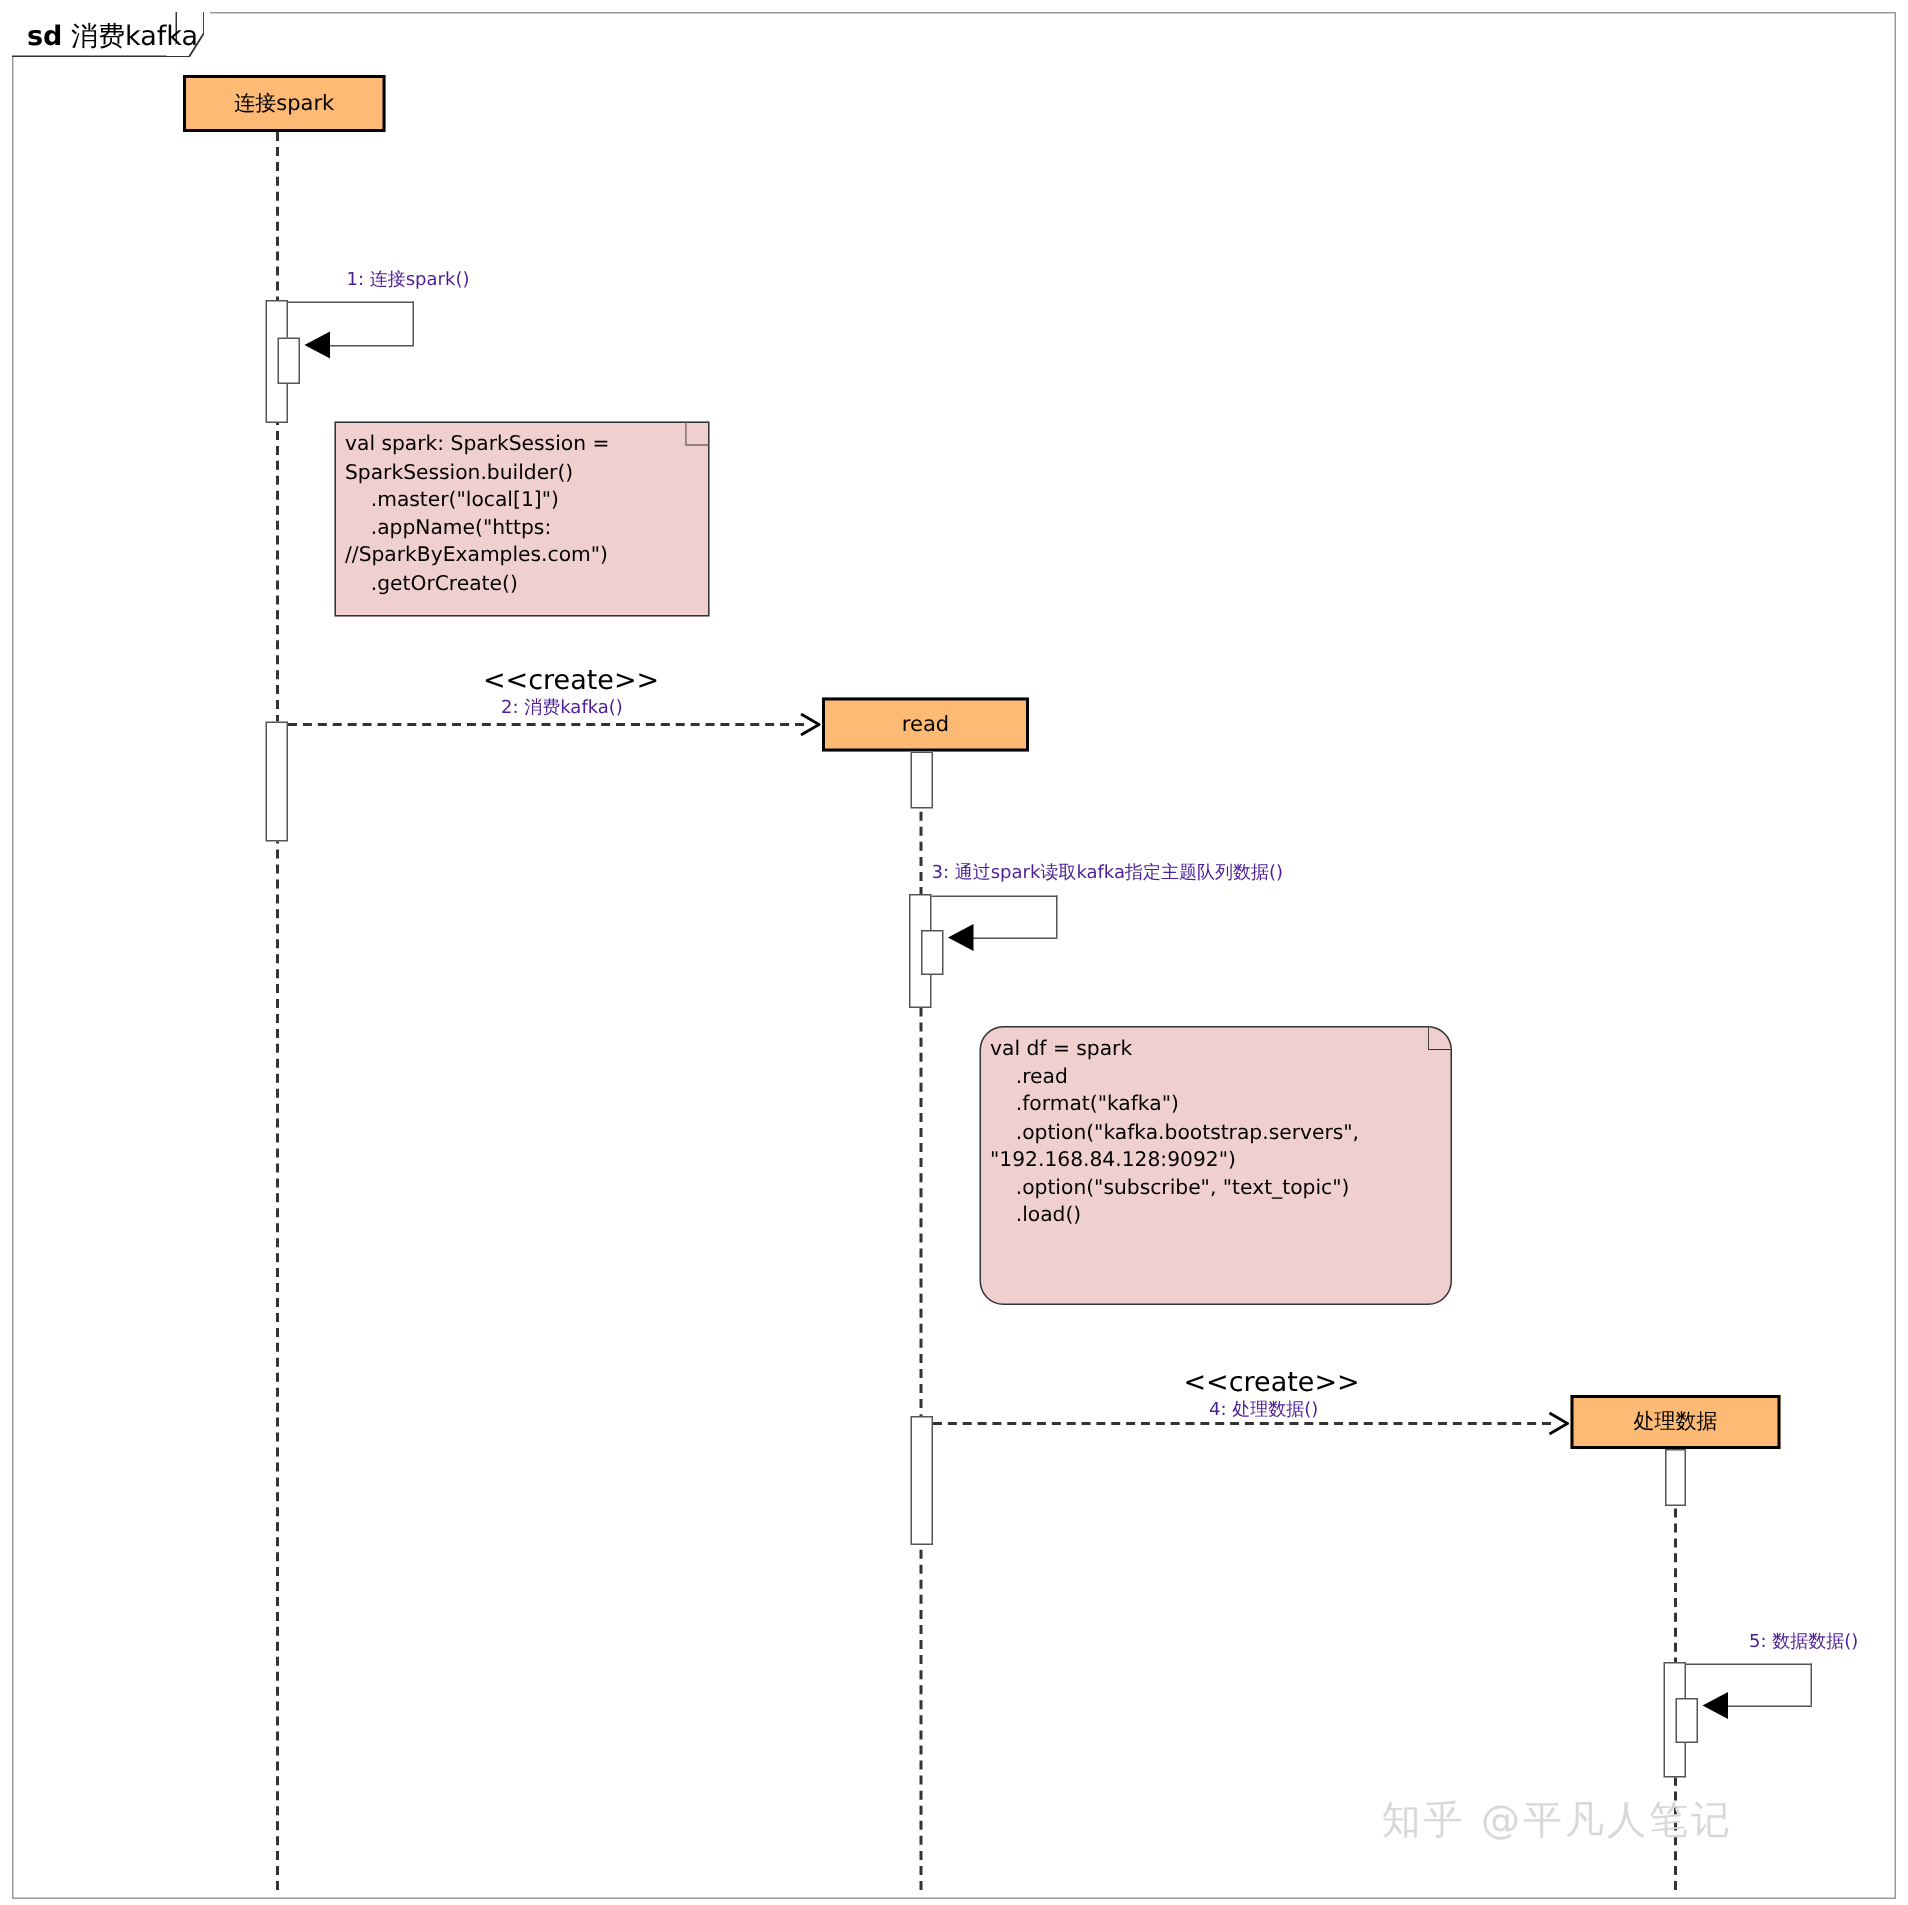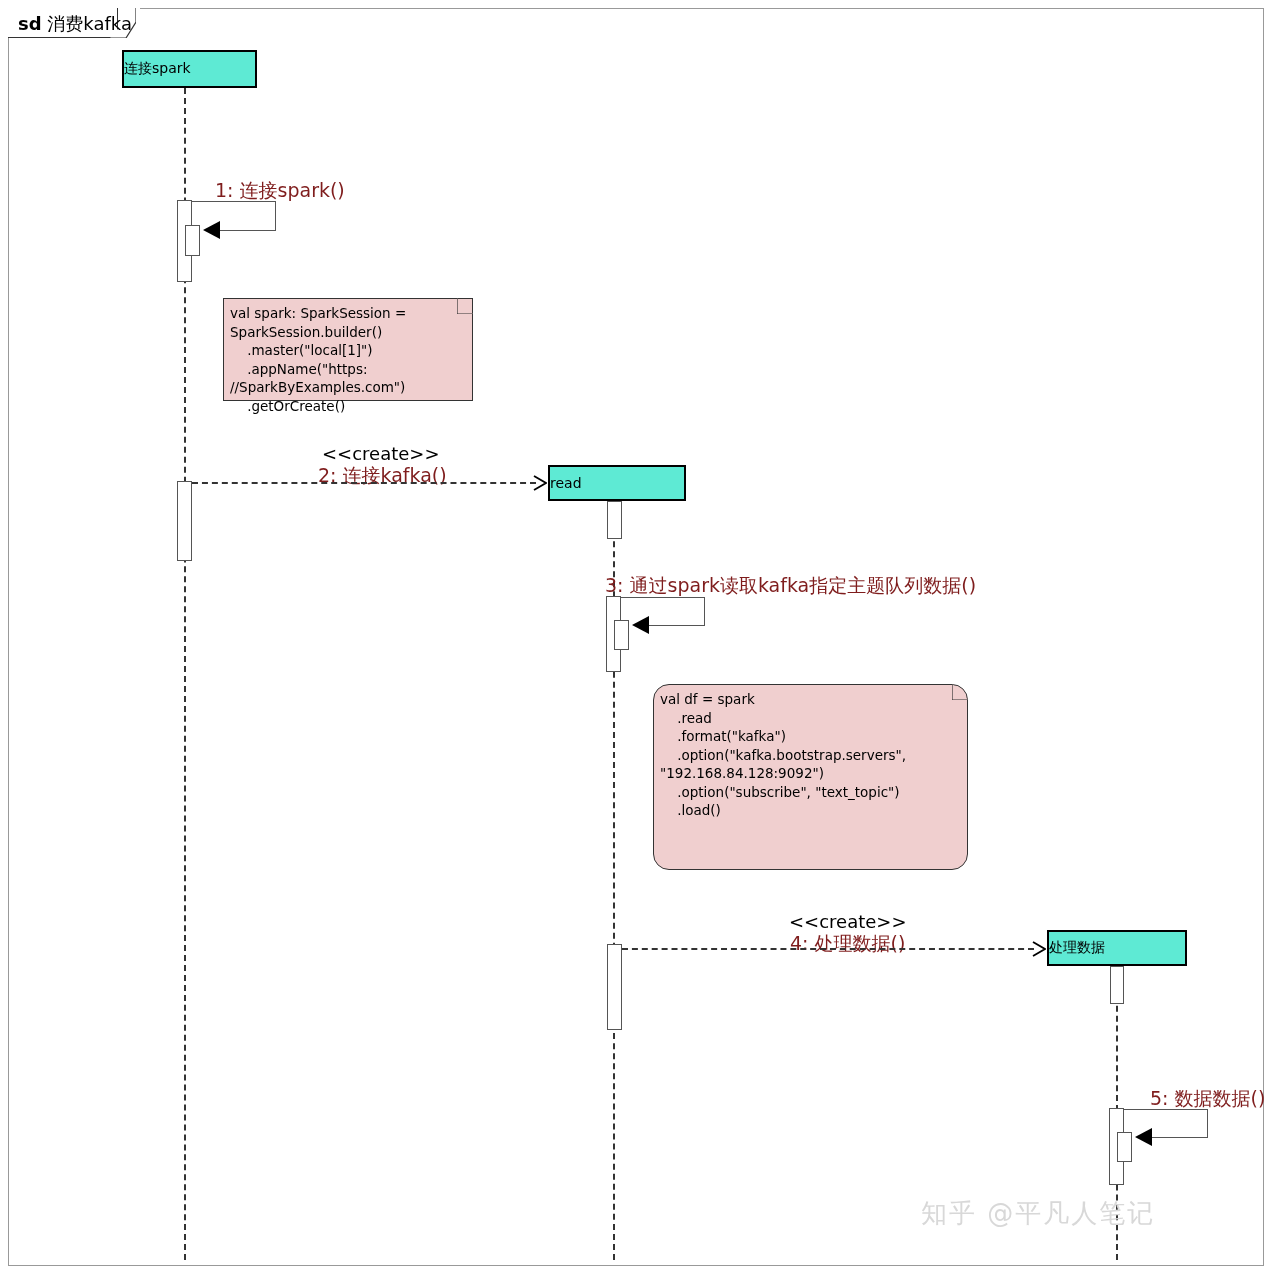--- a/index.html
+++ b/index.html
@@ -73,25 +73,26 @@
     color: #000000;
     white-space: nowrap;
   }
   .frame-label .lbl-text b {
     font-weight: bold;
   }
 
   
   .lifeline-head {
     position: absolute;
-    background: #5eead4;
+    background: #fdba74;
     border: 2px solid #000000;
     box-sizing: border-box;
     display: flex;
     align-items: center;
+    justify-content: center;
     font-size: 14px;
     color: #000000;
   }
 
   
   .lifeline-line {
     position: absolute;
     width: 0;
     border-left: 2px dashed #333333;
   }
@@ -100,23 +101,24 @@
   .activation {
     position: absolute;
     background: #ffffff;
     border: 1px solid #555555;
     box-sizing: border-box;
   }
 
   
   .msg-label {
     position: absolute;
-    font-size: 19px;
-    color: #7f1d1d;
+    font-size: 12px;
+    color: #4c1d95;
     white-space: nowrap;
+    margin-left: 16px;
   }
   .msg-stereo {
     position: absolute;
     font-size: 18px;
     color: #000000;
     white-space: nowrap;
   }
   .msg-dashed {
     position: absolute;
     height: 0;
@@ -214,37 +216,37 @@
   <div class="activation" style="left:177px; top:200px; width:15px; height:82px;"></div>
 
   <div class="activation" style="left:185px; top:225px; width:15px; height:31px;"></div>
 
   <div class="self-top" style="left:192px; top:201px; width:84px;"></div>
   <div class="self-right" style="left:275px; top:201px; height:29px;"></div>
   <div class="self-bottom" style="left:210px; top:230px; width:66px;"></div>
   <div class="self-arrow" style="left:203px; top:221px;"></div>
   <div class="msg-label" style="left:215px; top:178px;">1: 连接spark()</div>
 
-  <div class="note" style="left:223px; top:298px; width:250px; height:103px;">
+  <div class="note" style="left:223px; top:281px; width:250px; height:130px;">
     <svg class="note-fold" viewBox="0 0 16 16">
       <polygon points="0,0 16,16 0,16" fill="#f0cfcf" stroke="none"></polygon>
       <polyline points="0,0 0,16 16,16" fill="none" stroke="#333333" stroke-width="1.2"></polyline>
     </svg>
     <div class="note-text">val spark: SparkSession =
 SparkSession.builder()
     .master("local[1]")
     .appName("https:
 //SparkByExamples.com")
     .getOrCreate()</div>
   </div>
 
   <div class="activation" style="left:177px; top:481px; width:15px; height:80px;"></div>
 
   <div class="msg-stereo" style="left:322px; top:443px;">&lt;&lt;create&gt;&gt;</div>
-  <div class="msg-label" style="left:318px; top:463px;">2: 连接kafka()</div>
+  <div class="msg-label" style="left:318px; top:463px;">2: 消费kafka()</div>
   <div class="msg-dashed" style="left:192px; top:482px; width:344px;"></div>
   <svg class="arrow-open" viewBox="0 0 14 16" style="left:533px; top:475px;">
     <polyline points="1,1 13,8 1,15" fill="none" stroke="#000000" stroke-width="1.8"></polyline>
   </svg>
 
   <div class="lifeline-head" style="left:548px; top:465px; width:138px; height:36px;">
     <span>read</span>
   </div>
   <div class="lifeline-line" style="left:613px; top:501px; height:759px;"></div>
 

